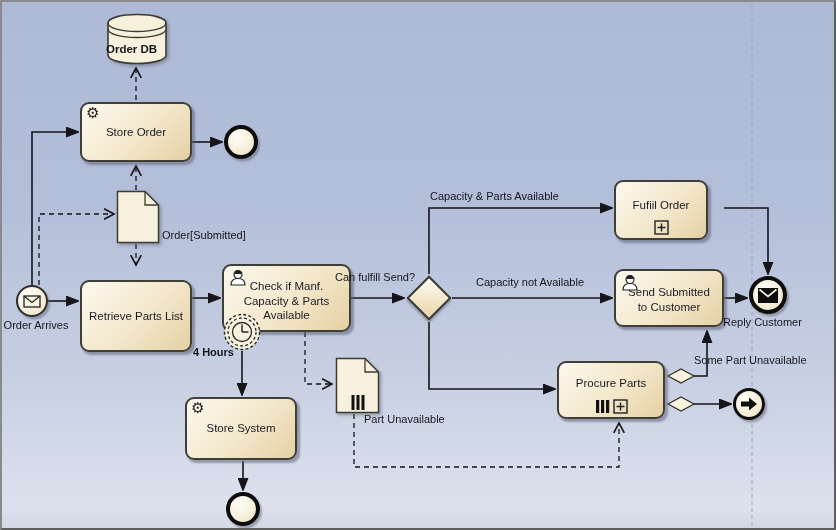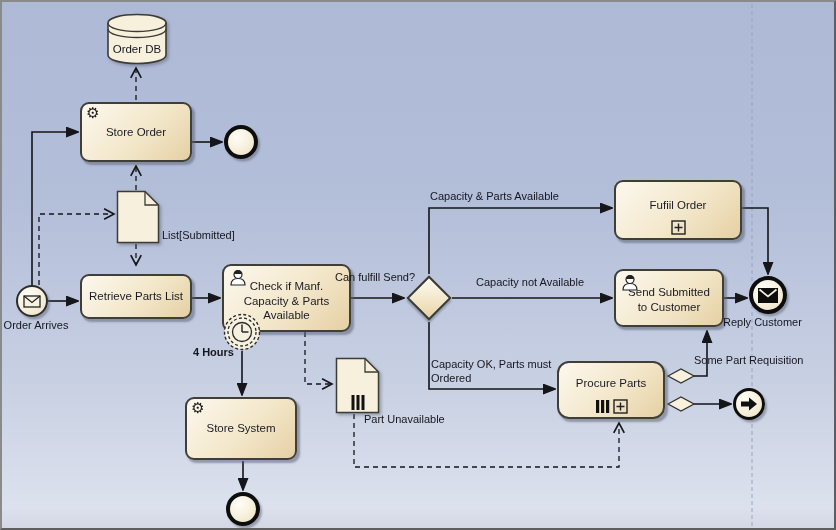--- a/index.html
+++ b/index.html
@@ -29,21 +29,21 @@
   .evt.end{border:4px solid #0d0d0d;}
   .lbl{position:absolute;font-size:11px;line-height:1.25;white-space:nowrap;color:#16161e;}
   .lbl.wrap{white-space:normal;}
   .gateway{
     position:absolute;width:32px;height:32px;transform:rotate(45deg);
     background:linear-gradient(135deg,#fdfaf1 0%,#f2e5c6 60%,#e7d2a8 100%);
     border:2px solid #3c3c34;box-shadow:2px 2px 2px rgba(92,98,116,.45);
   }
   .shape{position:absolute;filter:drop-shadow(2px 2px 1.5px rgba(92,98,116,.5));}
   .markers-row{position:absolute;bottom:3px;left:0;right:0;display:flex;justify-content:center;align-items:flex-end;gap:2px;}
-  .dblabel{position:absolute;width:100%;text-align:center;font-size:11.5px;color:#16161e;}
+  .dblabel{position:absolute;width:100%;text-align:left;font-size:11.5px;color:#16161e;font-weight:bold;}
 </style>
 </head>
 <body>
 
 <div class="canvas">
 
   <svg class="wires" width="836" height="530">
     <defs>
       <marker id="ah" viewBox="0 0 12 10" refX="11.5" refY="5" markerWidth="13" markerHeight="11" orient="auto" markerUnits="userSpaceOnUse">
         <path d="M0.5,0.5 L12,5 L0.5,9.5 Z" fill="#15151a" stroke="#15151a"></path>
@@ -102,31 +102,31 @@
   </div>
 
   <div class="evt end" style="left:222px;top:123px;width:34px;height:34px;"></div>
 
   <div class="shape" style="left:114px;top:188px;width:44px;height:54px;">
     <svg width="44" height="54">
       <path d="M1.5,1.5 H29 L42.5,15 V52.5 H1.5 Z" fill="#f7f0dd" stroke="#3c3c34" stroke-width="1.5"></path>
       <path d="M29,1.5 V15 H42.5" fill="none" stroke="#3c3c34" stroke-width="1.3"></path>
     </svg>
   </div>
-  <div class="lbl" style="left:160px;top:227px;">List[Submitted]</div>
+  <div class="lbl" style="left:160px;top:227px;">Order[Submitted]</div>
 
   <div class="evt start" style="left:14px;top:283px;width:32px;height:32px;">
     <svg width="18" height="13">
       <rect x="1" y="1" width="16" height="11" fill="#f8f2e0" stroke="#222222" stroke-width="1.3"></rect>
       <path d="M1,1 L9,7.5 L17,1" fill="none" stroke="#222222" stroke-width="1.2"></path>
     </svg>
   </div>
   <div class="lbl" style="left:-4px;top:317px;width:76px;text-align:center;">Order Arrives</div>
 
-  <div class="task" style="left:78px;top:272px;width:112px;height:45px;text-align:center;">
+  <div class="task" style="left:78px;top:278px;width:112px;height:72px;text-align:center;">
     <span>Retrieve Parts List</span>
   </div>
 
   <div class="task" style="left:220px;top:262px;width:129px;height:68px;">
     <svg class="corner-icon" style="top:3px;" width="20" height="17">
       <path d="M3,16 C3,11 6.2,9.5 10,9.5 C13.8,9.5 17,11 17,16 Z" fill="#fdfdfd" stroke="#222222" stroke-width="1.2"></path>
       <circle cx="10" cy="5.5" r="4" fill="#fdfdfd" stroke="#222222" stroke-width="1.2"></circle>
       <path d="M6.2,5 a3.8,3.8 0 0 1 7.6,0 z" fill="#222222"></path>
     </svg>
     <span style="padding-top:6px;">Check if Manf. Capacity &amp; Parts Available</span>
@@ -138,21 +138,21 @@
       <circle cx="19" cy="19" r="14" fill="none" stroke="#2b2b2b" stroke-width="1.3" stroke-dasharray="3,2.2"></circle>
       <circle cx="19" cy="19" r="9.5" fill="#f6f0de" stroke="#2b2b2b" stroke-width="1.3"></circle>
       <path d="M19,19 V11.5 M19,19 L25.5,19" fill="none" stroke="#2b2b2b" stroke-width="1.5"></path>
     </svg>
   </div>
   <div class="lbl" style="left:191px;top:344px;font-weight:bold;">4 Hours</div>
 
   <div class="gateway" style="left:411px;top:280px;"></div>
   <div class="lbl" style="left:333px;top:269px;">Can fulfill Send?</div>
 
-  <div class="task" style="left:612px;top:178px;width:128px;height:60px;">
+  <div class="task" style="left:612px;top:178px;width:94px;height:60px;">
     <span style="padding-bottom:10px;">Fufiil Order</span>
     <div class="markers-row">
       <svg width="15" height="15">
         <rect x="1" y="1" width="13" height="13" fill="none" stroke="#222222" stroke-width="1.4"></rect>
         <path d="M7.5,3.5 V11.5 M3.5,7.5 H11.5" stroke="#222222" stroke-width="1.4"></path>
       </svg>
     </div>
   </div>
 
   <div class="task" style="left:612px;top:267px;width:110px;height:58px;">
@@ -165,21 +165,21 @@
   </div>
 
   <div class="evt end" style="left:747px;top:274px;width:38px;height:38px;">
     <svg width="20" height="15">
       <rect x="0.5" y="0.5" width="19" height="14" fill="#0d0d0d" stroke="#0d0d0d"></rect>
       <path d="M1.5,1.5 L10,8.5 L18.5,1.5" fill="none" stroke="#f6f0de" stroke-width="1.7"></path>
     </svg>
   </div>
   <div class="lbl" style="left:721px;top:314px;width:92px;">Reply Customer</div>
 
-  <div class="task" style="left:555px;top:359px;width:108px;height:58px;border-radius:12px;">
+  <div class="task" style="left:555px;top:359px;width:108px;height:58px;">
     <span style="padding-bottom:14px;">Procure Parts</span>
     <div class="markers-row">
       <svg width="16" height="15">
         <rect x="1" y="1" width="3.2" height="13" fill="#111111"></rect>
         <rect x="6" y="1" width="3.2" height="13" fill="#111111"></rect>
         <rect x="11" y="1" width="3.2" height="13" fill="#111111"></rect>
       </svg>
       <svg width="15" height="15">
         <rect x="1" y="1" width="13" height="13" fill="none" stroke="#222222" stroke-width="1.4"></rect>
         <path d="M7.5,3.5 V11.5 M3.5,7.5 H11.5" stroke="#222222" stroke-width="1.4"></path>
@@ -206,16 +206,15 @@
 
   <div class="task" style="left:183px;top:395px;width:112px;height:63px;">
     <span class="corner-icon gear">⚙</span>
     <span>Store System</span>
   </div>
 
   <div class="evt end" style="left:224px;top:490px;width:34px;height:34px;"></div>
 
   <div class="lbl" style="left:428px;top:188px;">Capacity &amp; Parts Available</div>
   <div class="lbl" style="left:474px;top:274px;">Capacity not Available</div>
-  <div class="lbl wrap" style="left:429px;top:356px;width:124px;">Capacity OK, Parts must Ordered</div>
-  <div class="lbl" style="left:692px;top:352px;">Some Part Requisition</div>
+  <div class="lbl" style="left:692px;top:352px;">Some Part Unavailable</div>
 
 </div>
 
 </body></html>

